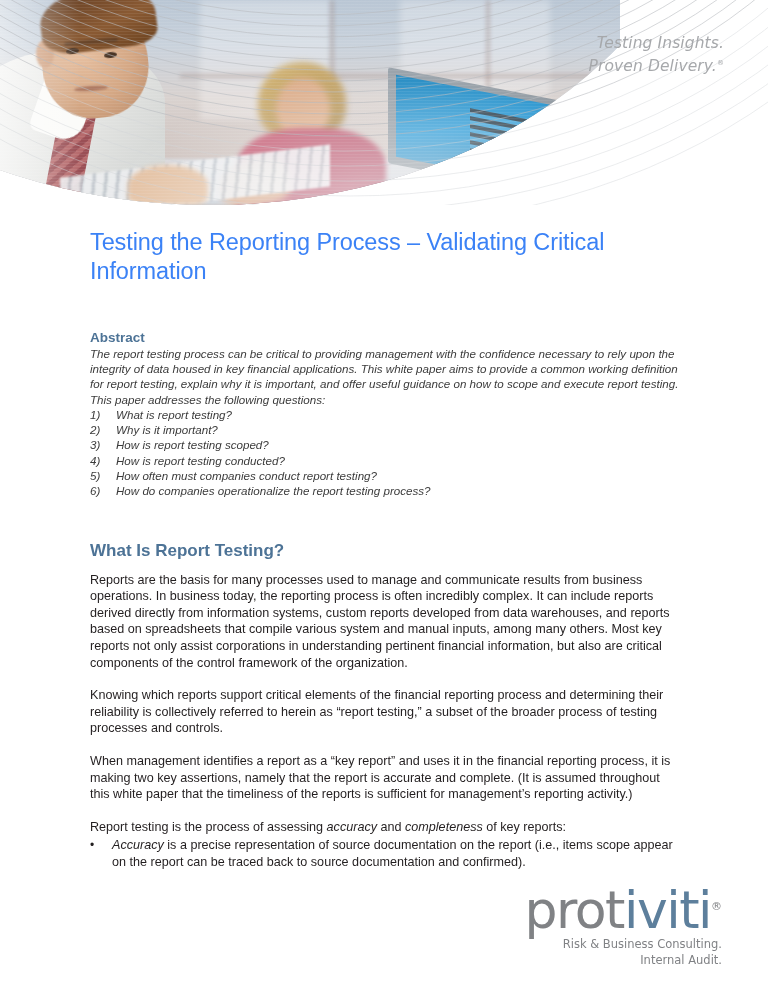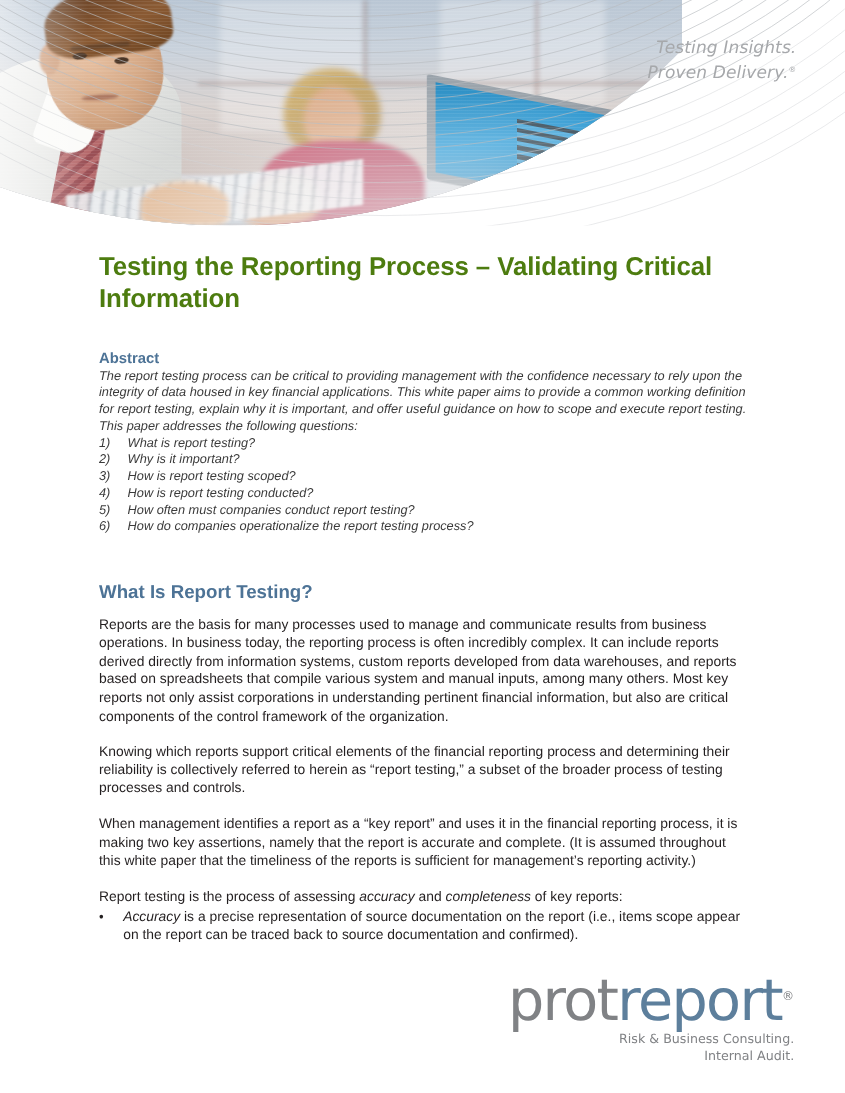--- a/index.html
+++ b/index.html
@@ -235,27 +235,27 @@
 
   
   .content {
     position: absolute;
     left: 90px;
     top: 228px;
     width: 590px;
   }
   .doc-title {
     font-size: 23.5px;
-    font-weight: bold;
+    font-weight: normal;
     line-height: 29px;
-    color: #4d7c0f;
+    color: #3b82f6;
     margin: 0 0 0 0;
     letter-spacing: -0.1px;
   }
-  .abstract-block { margin-top: 32px; }
+  .abstract-block { margin-top: 44px; }
   .abstract-heading {
     font-size: 13.5px;
     font-weight: bold;
     color: #4d7396;
     margin: 0 0 1px 0;
   }
   .abstract-text {
     font-size: 11.6px;
     line-height: 15.2px;
     font-style: italic;
@@ -469,16 +469,16 @@
 
   <ul class="bullets">
     <li>
       <span class="dot">•</span>
       <span><em>Accuracy</em><span> is a precise representation of source documentation on the report (i.e., items scope appear on the report can be traced back to source documentation and confirmed).</span></span>
     </li>
   </ul>
 </div>
 
 <div class="logo">
-  <div class="logo-word"><span class="logo-prot">prot</span><span class="logo-iviti">report</span><span class="logo-reg">®</span></div>
+  <div class="logo-word"><span class="logo-prot">prot</span><span class="logo-iviti">iviti</span><span class="logo-reg">®</span></div>
   <div class="logo-tag">Risk &amp; Business Consulting.</div>
   <div class="logo-tag">Internal Audit.</div>
 </div>
 
 </body></html>

